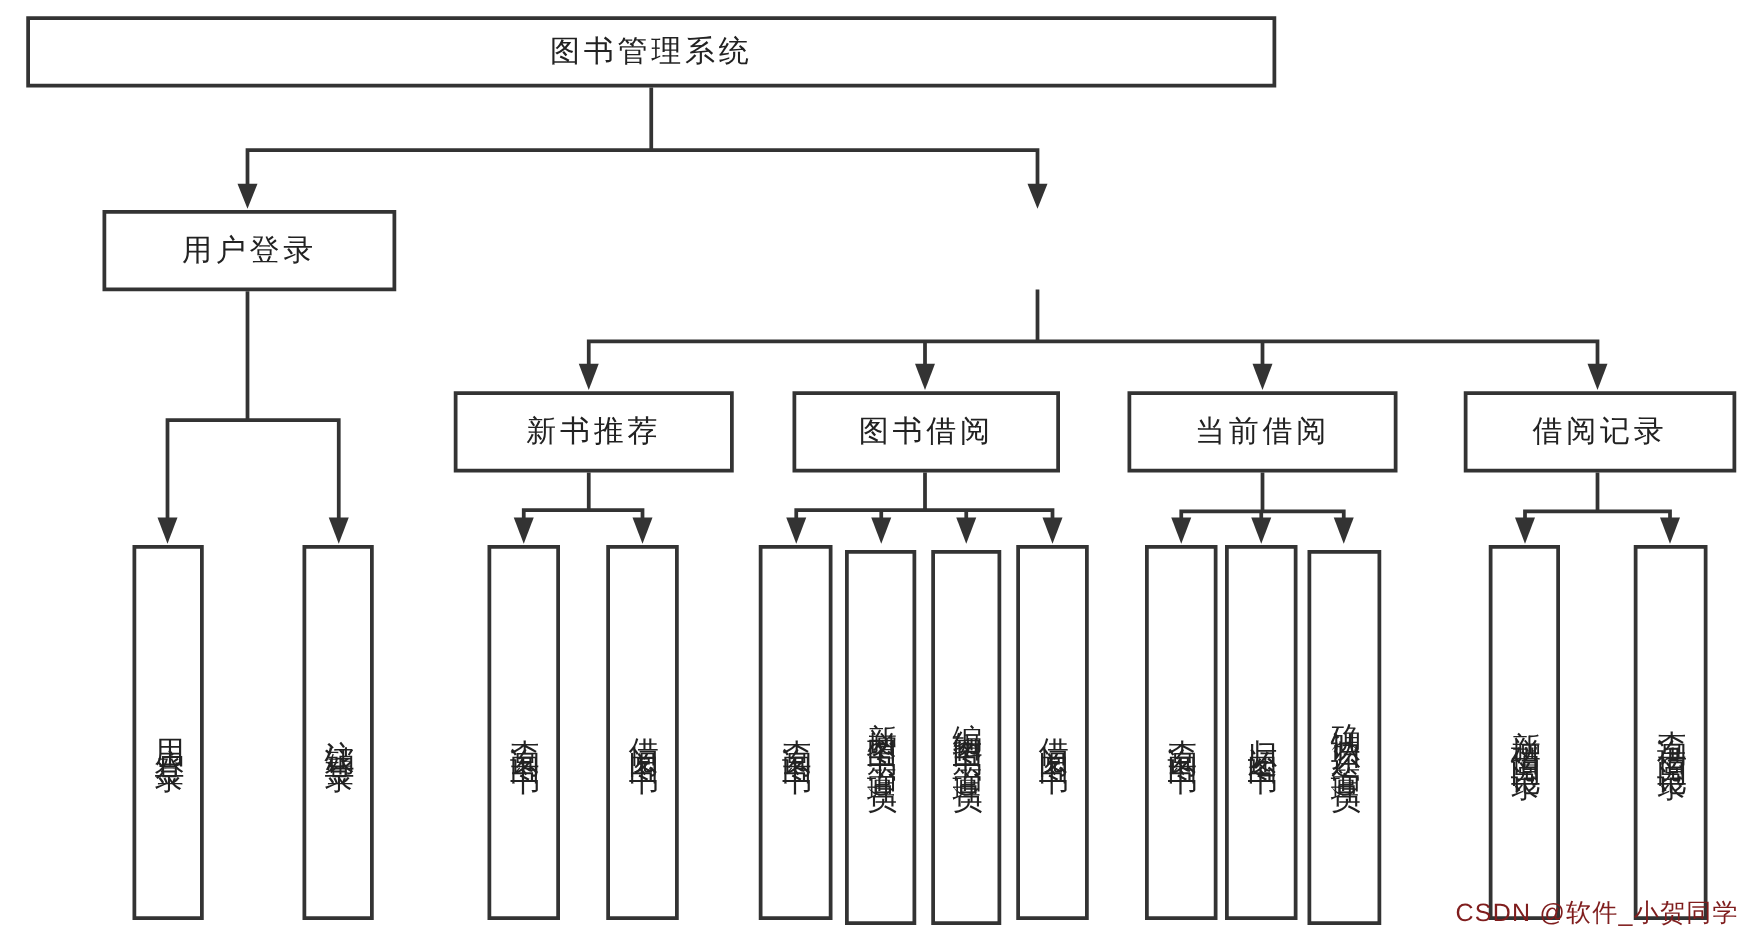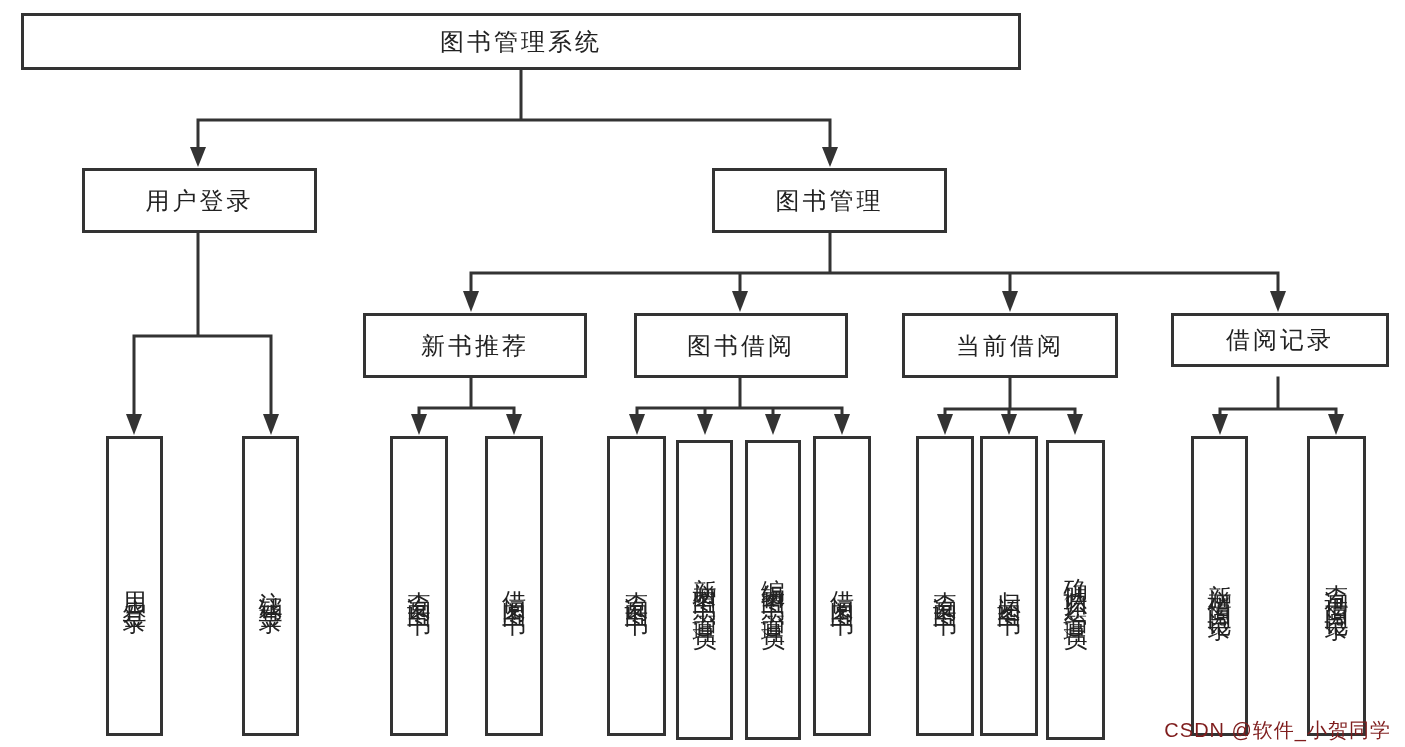--- a/index.html
+++ b/index.html
@@ -81,34 +81,31 @@
     </g>
   </svg>
 
   <div class="node h" style="left:21px;top:13px;width:1000px;height:57px">
     <span class="lbl">图书管理系统</span>
   </div>
 
   <div class="node h" style="left:82px;top:168px;width:235px;height:65px">
     <span class="lbl">用户登录</span>
   </div>
-  <div class="node h" style="left:712px;top:168px;width:235px;height:65px">
-    <span class="lbl">图书管理</span>
-  </div>
 
   <div class="node h" style="left:363px;top:313px;width:224px;height:65px">
     <span class="lbl">新书推荐</span>
   </div>
   <div class="node h" style="left:902px;top:313px;width:216px;height:65px">
     <span class="lbl">当前借阅</span>
   </div>
   <div class="node h" style="left:634px;top:313px;width:214px;height:65px">
     <span class="lbl">图书借阅</span>
   </div>
-  <div class="node h" style="left:1171px;top:313px;width:218px;height:54px">
+  <div class="node h" style="left:1171px;top:313px;width:218px;height:65px">
     <span class="lbl">借阅记录</span>
   </div>
 
   <div class="node v" style="left:106px;top:436px;width:57px;height:300px">
     <span class="lbl">用户登录</span>
   </div>
   <div class="node v" style="left:242px;top:436px;width:57px;height:300px">
     <span class="lbl">注销登录</span>
   </div>
 

